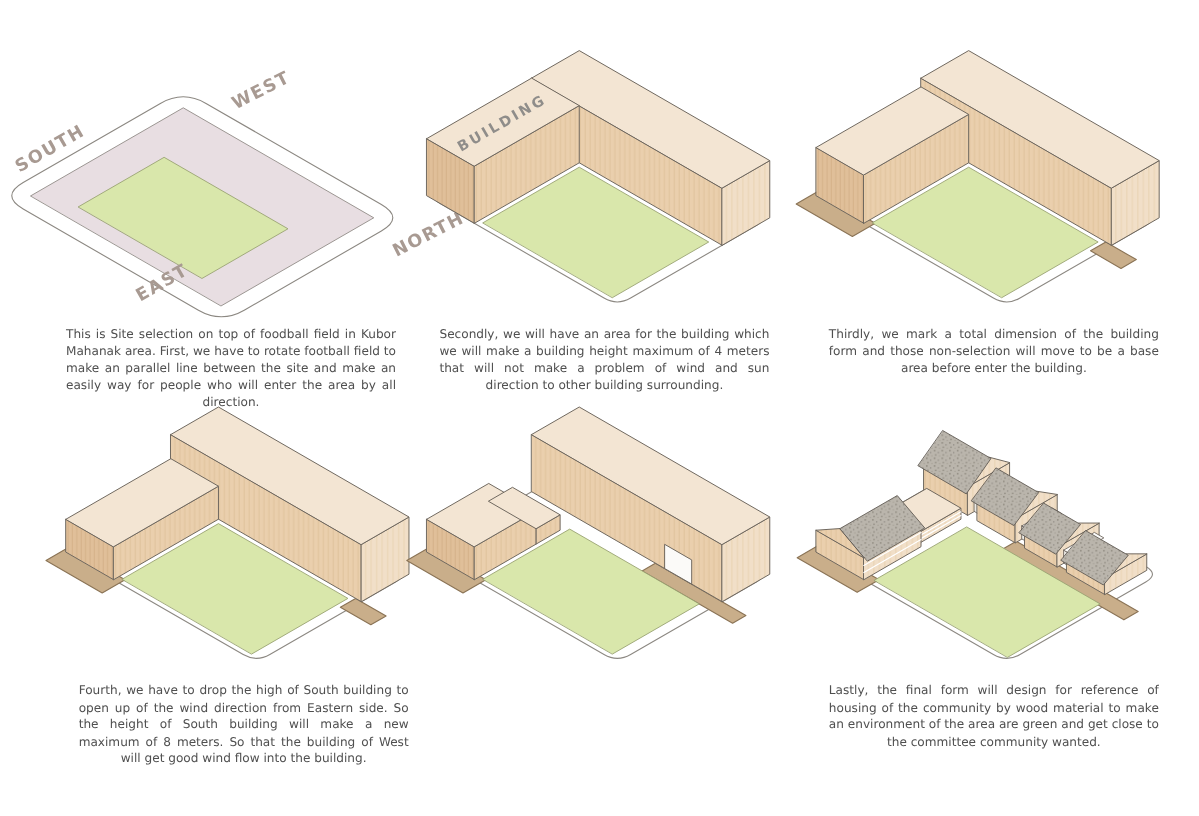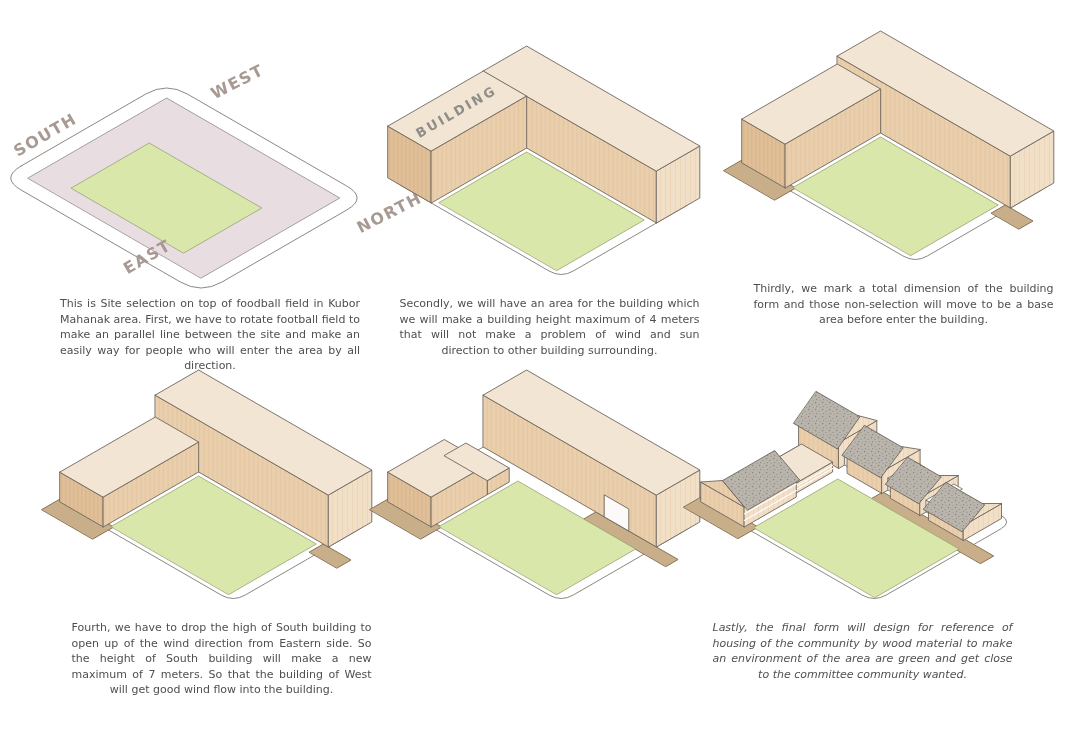--- a/index.html
+++ b/index.html
@@ -80,21 +80,21 @@
       <g>
         <polygon class="fD" points="20,98 63.3,123 63.3,175 20,150"></polygon>
         <polygon class="fL" points="63.3,123 158.6,68 158.6,120 63.3,175"></polygon>
         <polygon class="top" points="20,98 115.3,43 158.6,68 63.3,123"></polygon>
       </g>
       <text class="bldglabel" x="89" y="88" text-anchor="middle" transform="rotate(-30 89 85)">BUILDING</text>
     </svg>
     <div class="caption">Secondly, we will have an area for the building which we will make a building height maximum of 4 meters that will not make a problem of wind and sun direction to other building surrounding.</div>
   </div>
 
-  <div class="panel" style="left:722px;top:13px;width:363px;">
+  <div class="panel" style="left:722px;top:28px;width:363px;">
     <svg width="360" height="262" viewBox="0 0 360 262">
       <path class="site" d="M 32.1 143 L 146.4 77 Q 158.6 70 170.7 77 L 319.6 163 Q 331.8 170 319.6 177 L 205.3 243 Q 193.2 250 181.1 243 L 32.1 157 Q 20 150 32.1 143 Z"></path>
       <polygon class="pad" points="1.8,157.5 22.6,145.5 73.7,175 52.9,187"></polygon>
       <polygon class="pad" points="269.4,200 283.3,192 311,208 297.1,216"></polygon>
       <polygon class="green" points="71.1,174.5 158.6,124 276.3,192 188.9,242.5"></polygon>
       <g>
         <polygon class="fL" points="115.3,43 288.5,143 288.5,195 115.3,95"></polygon>
         <polygon class="fE" points="288.5,143 331.8,118 331.8,170 288.5,195"></polygon>
         <polygon class="top" points="115.3,43 158.6,18 331.8,118 288.5,143"></polygon>
       </g>
@@ -117,21 +117,21 @@
         <polygon class="fL" points="115.3,43 288.5,143 288.5,195 115.3,95"></polygon>
         <polygon class="fE" points="288.5,143 331.8,118 331.8,170 288.5,195"></polygon>
         <polygon class="top" points="115.3,43 158.6,18 331.8,118 288.5,143"></polygon>
       </g>
       <g>
         <polygon class="fD" points="20,120 63.3,145 63.3,175 20,150"></polygon>
         <polygon class="fL" points="63.3,145 158.6,90 158.6,120 63.3,175"></polygon>
         <polygon class="top" points="20,120 115.3,65 158.6,90 63.3,145"></polygon>
       </g>
     </svg>
-    <div class="caption">Fourth, we have to drop the high of South building to open up of the wind direction from Eastern side. So the height of South building will make a new maximum of 7 meters. So that the building of West will get good wind flow into the building.</div>
+    <div class="caption">Fourth, we have to drop the high of South building to open up of the wind direction from Eastern side. So the height of South building will make a new maximum of 8 meters. So that the building of West will get good wind flow into the building.</div>
   </div>
 
   <div class="panel" style="left:368px;top:352px;width:363px;">
     <svg width="360" height="262" viewBox="0 0 360 262">
       <path class="site" d="M 32.1 143 L 146.4 77 Q 158.6 70 170.7 77 L 319.6 163 Q 331.8 170 319.6 177 L 205.3 243 Q 193.2 250 181.1 243 L 32.1 157 Q 20 150 32.1 143 Z"></path>
       <polygon class="pad" points="1.8,157.5 22.6,145.5 73.7,175 52.9,187"></polygon>
       <polygon class="pad" points="215.7,167 227.8,160 310.1,207.5 298,214.5"></polygon>
       <polygon class="green" points="71.1,174.5 149.9,129 267.7,197 188.9,242.5"></polygon>
       <g>
         <polygon class="fL" points="115.3,43 288.5,143 288.5,195 115.3,95"></polygon>
@@ -144,21 +144,21 @@
         <polygon class="fL" points="63.3,145 119.6,112.5 119.6,142.5 63.3,175"></polygon>
         <polygon class="top" points="20,120 76.3,87.5 119.6,112.5 63.3,145"></polygon>
       </g>
       <g>
         <polygon class="fL" points="119.6,128.5 141.2,116 141.2,130 119.6,142.5"></polygon>
         <polygon class="top" points="76.3,103.5 97.9,91 141.2,116 119.6,128.5"></polygon>
       </g>
     </svg>
   </div>
 
-  <div class="panel" style="left:681px;top:352px;width:363px;font-style:italic;">
+  <div class="panel" style="left:722px;top:352px;width:363px;">
     <svg width="360" height="262" viewBox="0 0 360 262">
       <path class="site" d="M 32.1 143 L 146.4 77 Q 158.6 70 170.7 77 L 319.6 163 Q 331.8 170 319.6 177 L 205.3 243 Q 193.2 250 181.1 243 L 32.1 157 Q 20 150 32.1 143 Z"></path>
       <polygon class="pad" points="2.7,155 22.6,143.5 77.2,175 57.2,186.5"></polygon>
       <polygon class="pad" points="188.9,147.5 201.9,140 312.7,204 299.7,211.5"></polygon>
       <polygon class="green" points="72.8,175.5 156.8,127 278.1,197 194.1,245.5"></polygon>
 
       <g>
         <polygon class="fL" points="117.9,67.5 157.7,90.5 157.7,116.5 117.9,93.5"></polygon>
         <polygon class="fE" points="157.7,90.5 195.8,68.5 195.8,94.5 157.7,116.5"></polygon>
         <polygon class="fE" points="157.7,90.5 176.7,63.5 195.8,68.5"></polygon>

